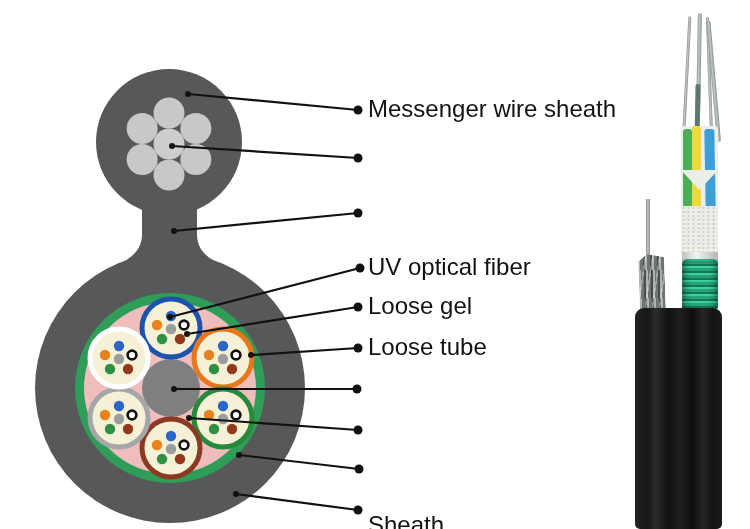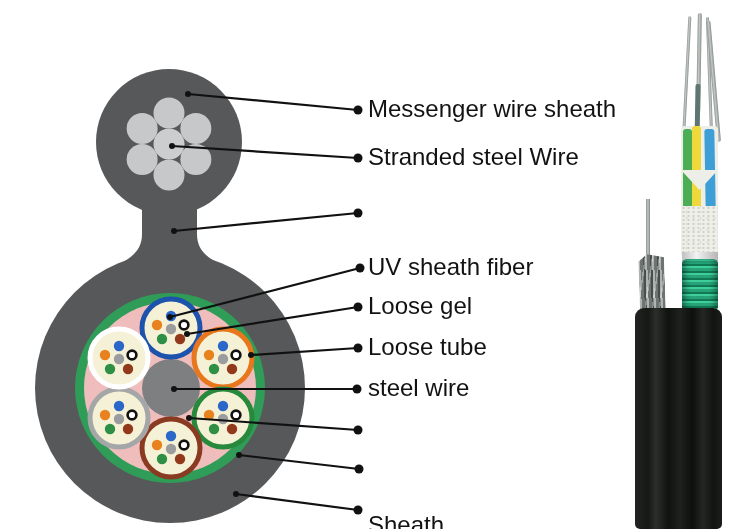--- a/index.html
+++ b/index.html
@@ -180,25 +180,23 @@
       <g>
         <line x1="236" y1="494" x2="358" y2="510"></line>
           <circle cx="236" cy="494" r="3"></circle>
           <circle cx="358" cy="510" r="4.5"></circle>
         </g>
     </g>
   </svg>
 
   <div class="labels">
     <div class="lbl" style="top:110px">Messenger wire sheath</div>
-    <div class="lbl" style="top:158px">Stranded steel Wire</div>
-    <div class="lbl" style="top:268px">UV sheath fiber</div>
+    <div class="lbl" style="top:268px">UV optical fiber</div>
     <div class="lbl" style="top:307px">Loose gel</div>
     <div class="lbl" style="top:348px">Loose tube</div>
-    <div class="lbl" style="top:389px">steel wire</div>
     <div class="lbl" style="top:526px">Sheath</div>
   </div>
 
   <div class="photo">
     <div class="pwire pwire1"></div>
     <div class="pwire pwire2"></div>
     <div class="pwire pwire3"></div>
     <div class="pwire pwire4"></div>
     <div class="pwiredark"></div>
     <div class="ptubes">

